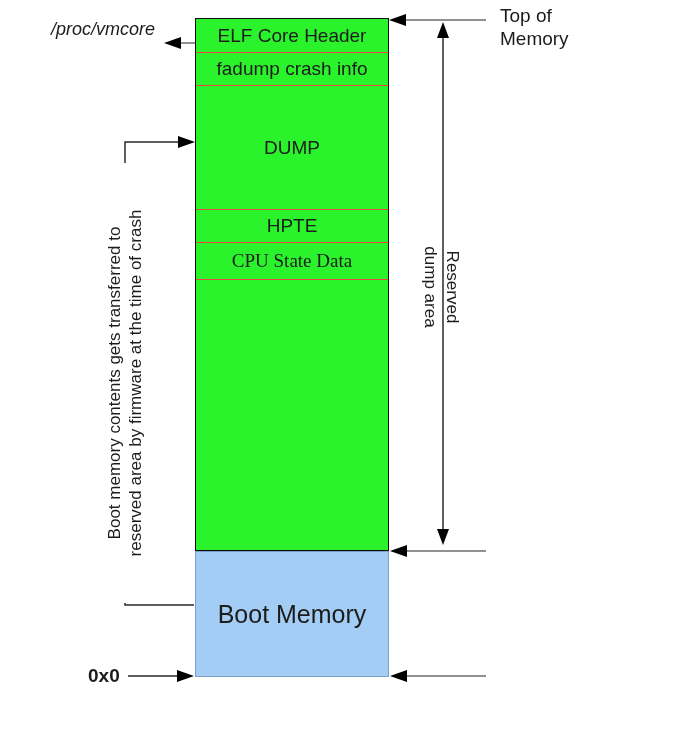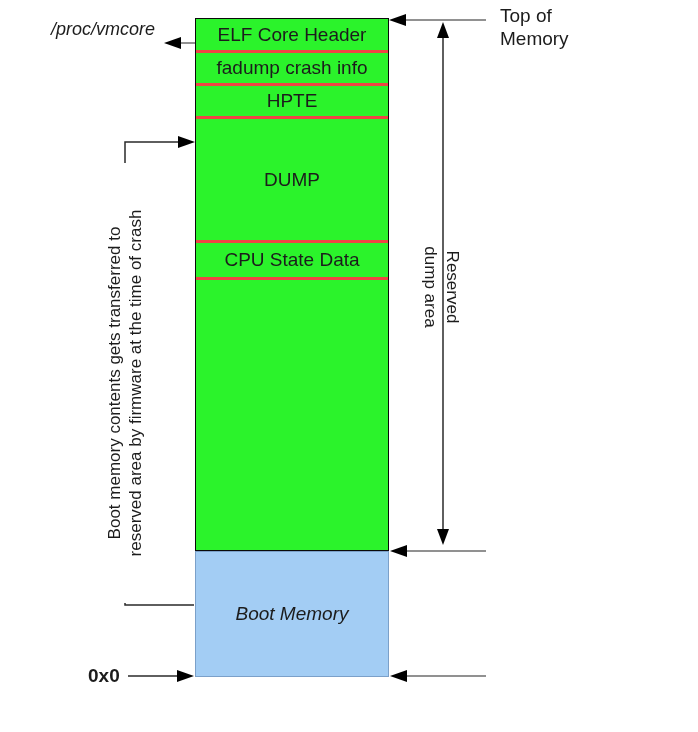--- a/index.html
+++ b/index.html
@@ -5,28 +5,28 @@
   html,body{margin:0;padding:0;background:#fff;}
   .canvas{
     position:relative;width:698px;height:732px;background:#ffffff;overflow:hidden;
     font-family:"Liberation Sans",sans-serif;color:#1c1c1c;
   }
   .lines{position:absolute;left:0;top:0;z-index:1;}
   .membox{position:absolute;z-index:2;box-sizing:border-box;}
   .green-box{left:195px;top:18px;width:194px;height:533px;border:1px solid #0a0a0a;display:flex;flex-direction:column;}
   .blue-box{left:195px;top:551px;width:194px;height:126px;border:1px solid #7ba0c9;display:flex;align-items:center;justify-content:center;}
   .section{box-sizing:border-box;display:flex;align-items:center;justify-content:center;
-           border-bottom:3px solid #ef4444;font-size:19px;}
+           border-bottom:1px solid #ef4444;font-size:19px;}
   .section:last-child{border-bottom:none;flex:1;}
   .sec-elf{height:34px;}
   .sec-fadump{height:33px;}
   .sec-dump{height:124px;}
   .sec-hpte{height:33px;}
-  .sec-cpu{height:37px;}
-  .box-label{font-size:19px;font-style:italic;}
+  .sec-cpu{height:37px;font-family:Liberation Serif, serif;}
+  .box-label{font-size:25px;}
   .ann{position:absolute;z-index:3;font-size:19px;line-height:23px;}
   .ann-proc{left:20px;top:18px;width:135px;text-align:right;font-style:italic;font-size:18px;}
   .ann-top{left:500px;top:4px;width:82px;}
   .ann-bootsize{left:492px;top:535px;width:120px;}
   .ann-low{left:492px;top:659px;width:82px;}
   .ann-zero{left:88px;top:664px;width:38px;font-weight:bold;}
   .rot{position:absolute;z-index:3;text-align:center;}
   .rot-left{left:125px;top:383px;width:440px;font-size:17px;line-height:21px;
             background:#ffffff;transform:translate(-50%,-50%) rotate(-90deg);}
   .rot-right{left:441px;top:287px;width:110px;font-size:17px;line-height:22px;
@@ -62,25 +62,25 @@
     <polygon points="194,676 177,670 177,682" fill="#000000"></polygon>
   </svg>
 
   <div class="membox green-box" style="background-color: rgb(43, 243, 43);">
     <div class="section sec-elf">
       <span>ELF Core Header</span>
     </div>
     <div class="section sec-fadump">
       <span>fadump crash info</span>
     </div>
+    <div class="section sec-dump">
+      <span>DUMP</span>
+    </div>
     <div class="section sec-hpte">
       <span>HPTE</span>
-    </div>
-    <div class="section sec-dump">
-      <span>DUMP</span>
     </div>
     <div class="section sec-cpu">
       <span>CPU State Data</span>
     </div>
     <div class="section">
       <span></span>
     </div>
   </div>
 
   <div class="membox blue-box" style="background-color: rgb(163, 205, 244);">

